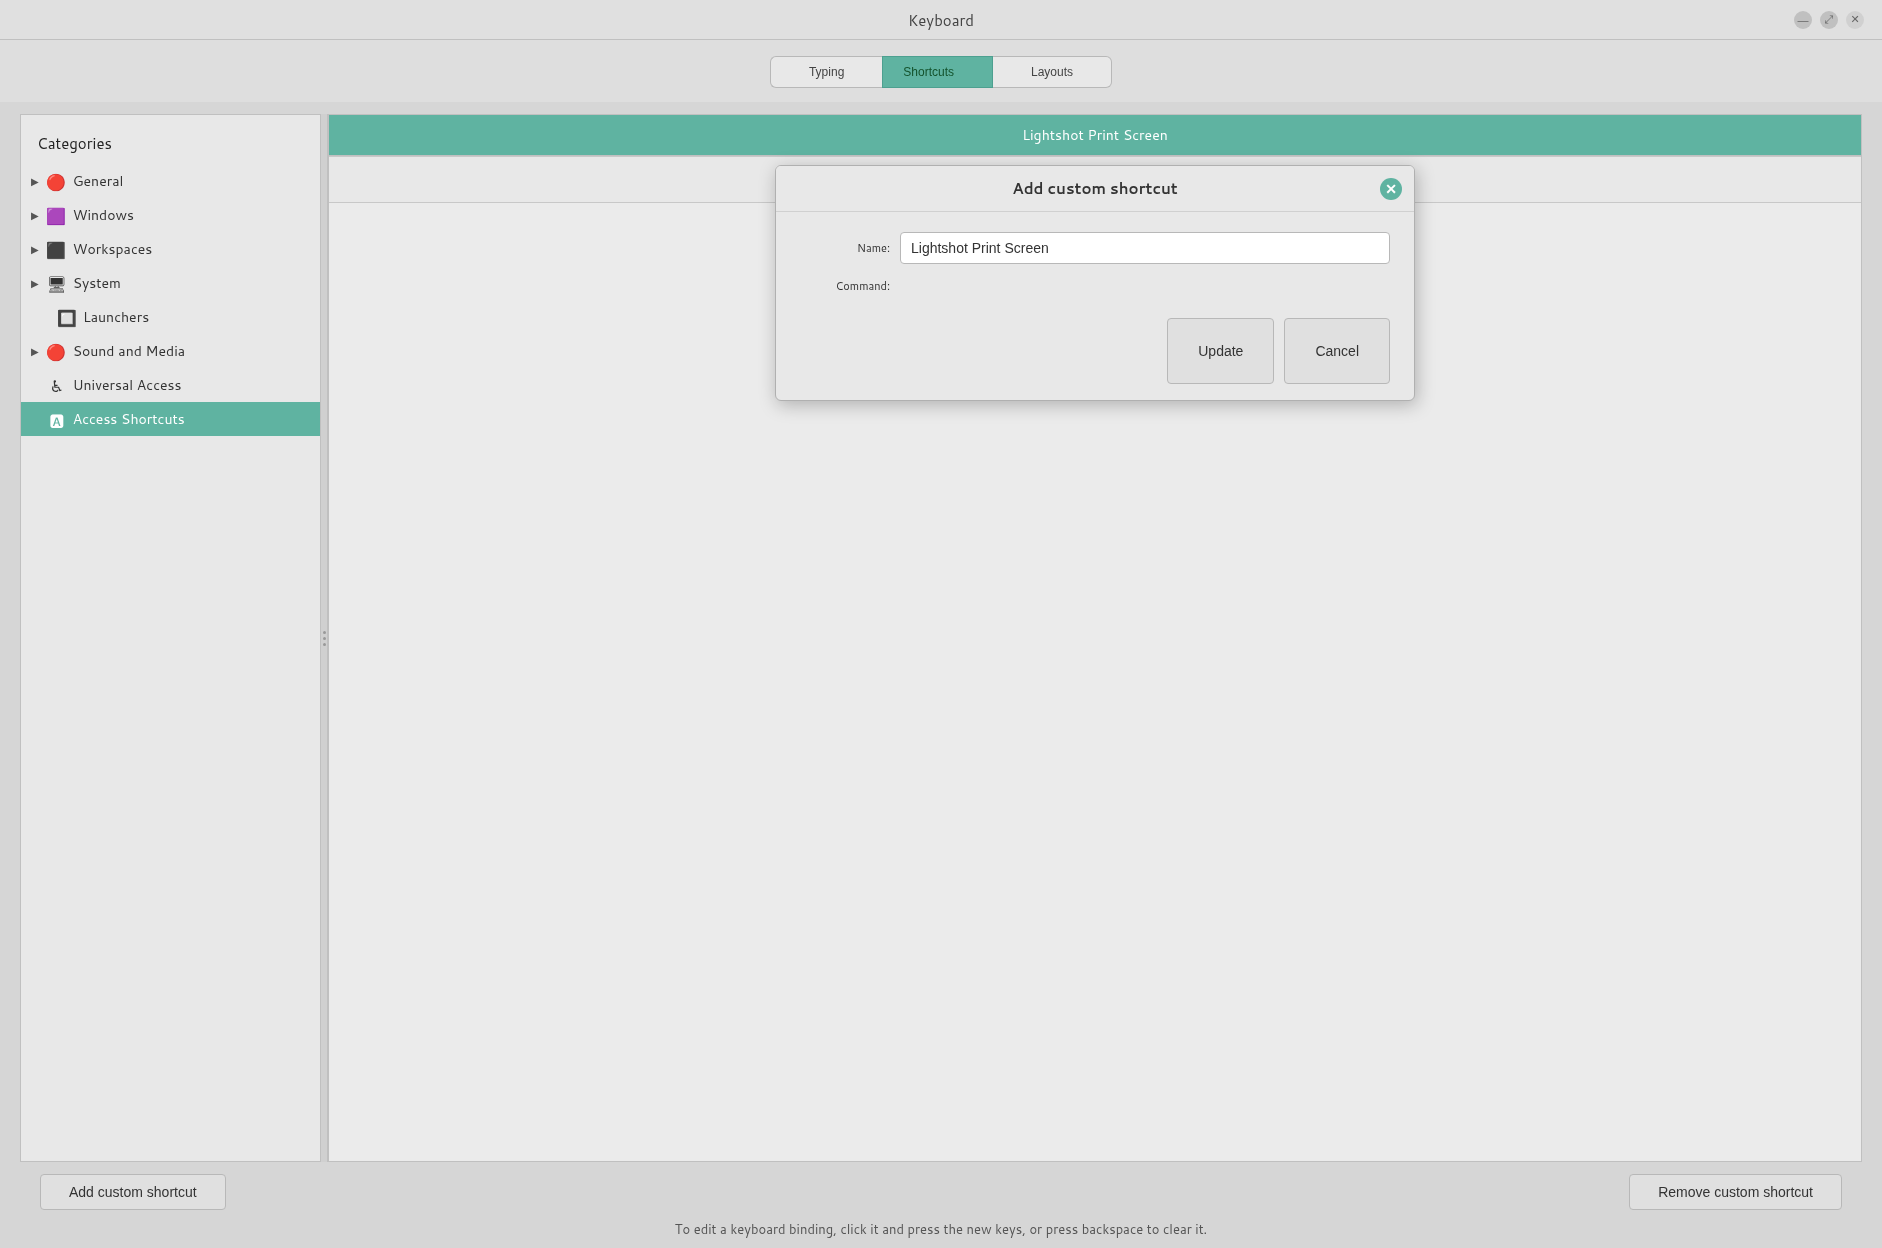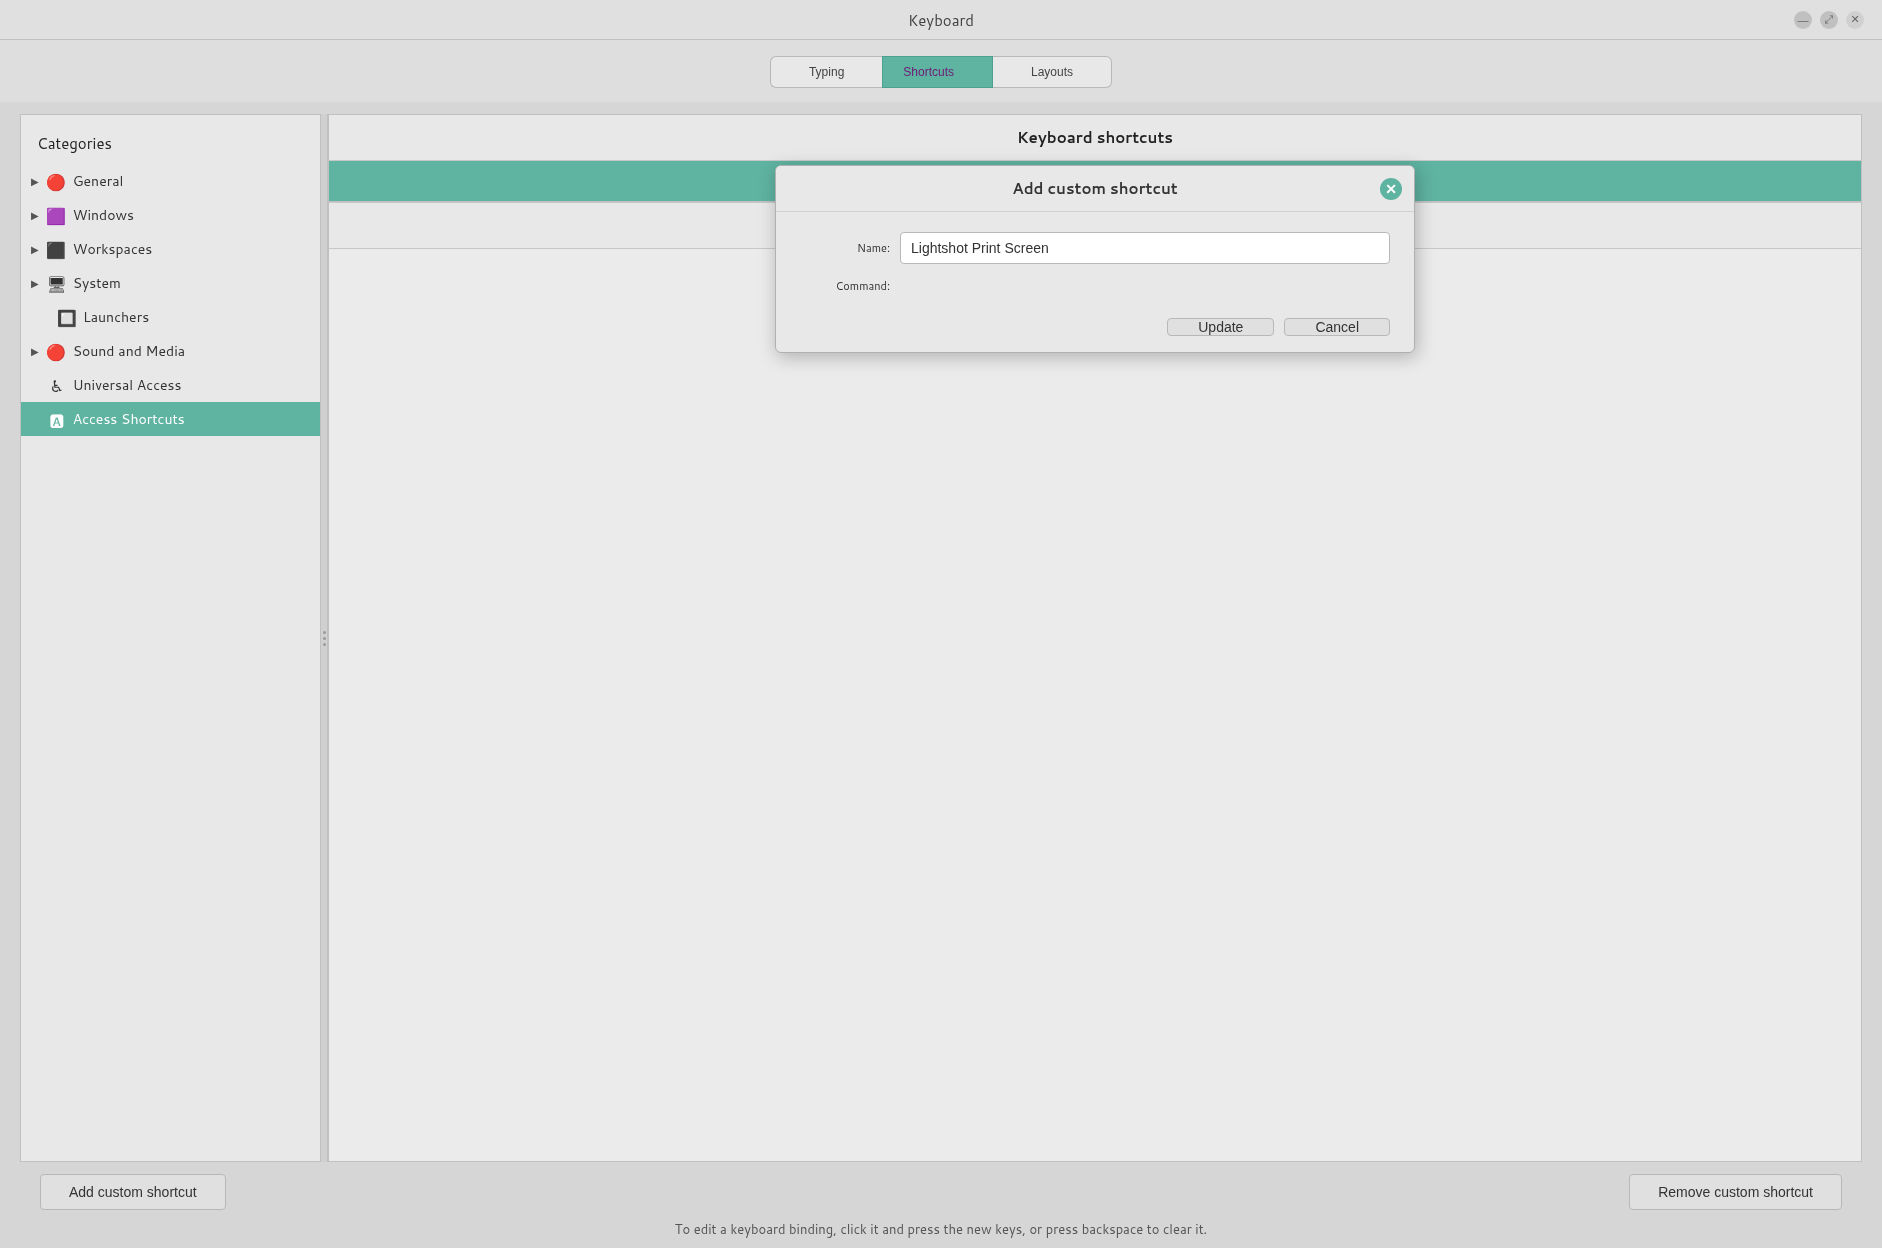--- a/index.html
+++ b/index.html
@@ -72,21 +72,21 @@
     .tab:first-child {
       border-radius: 6px 0 0 6px;
       border-right: none;
     }
     .tab:last-child {
       border-radius: 0 6px 6px 0;
       border-left: none;
     }
     .tab.active {
       background: #5fb3a1;
-      color: #701a75;
+      color: #14532d;
       border-color: #4da090;
       z-index: 1;
       padding-left: 20px;
     }
 
     
     .main-content {
       width: 100%;
       flex: 1;
       display: flex;
@@ -354,21 +354,21 @@
       color: #555;
       font-size: 16px;
     }
     .modal-footer {
       display: flex;
       justify-content: flex-end;
       gap: 10px;
       padding: 8px 24px 16px 24px;
     }
     .modal-btn {
-      padding: 0 30px;
+      padding: 24px 30px;
       font-size: 14px;
       border: 1px solid #b8b8b8;
       border-radius: 4px;
       cursor: pointer;
       background: #e0e0e0;
       color: #333;
     }
 
     .bottom-actions {
       display: flex;
@@ -457,21 +457,20 @@
       <div class="resize-dots">
         <div class="resize-dot"></div>
         <div class="resize-dot"></div>
         <div class="resize-dot"></div>
       </div>
     </div>
 
     <div class="right-panel">
 
       <div class="shortcuts-section">
-        <div class="section-header">Keyboard shortcuts</div>
         <div class="shortcut-row selected">Lightshot Print Screen</div>
       </div>
 
       <div class="bindings-section">
         <div class="bindings-header">Keyboard bindings</div>
         <div class="binding-item">Print</div>
         <div class="binding-item">unassigned</div>
         <div class="binding-item">unassigned</div>
       </div>
 

